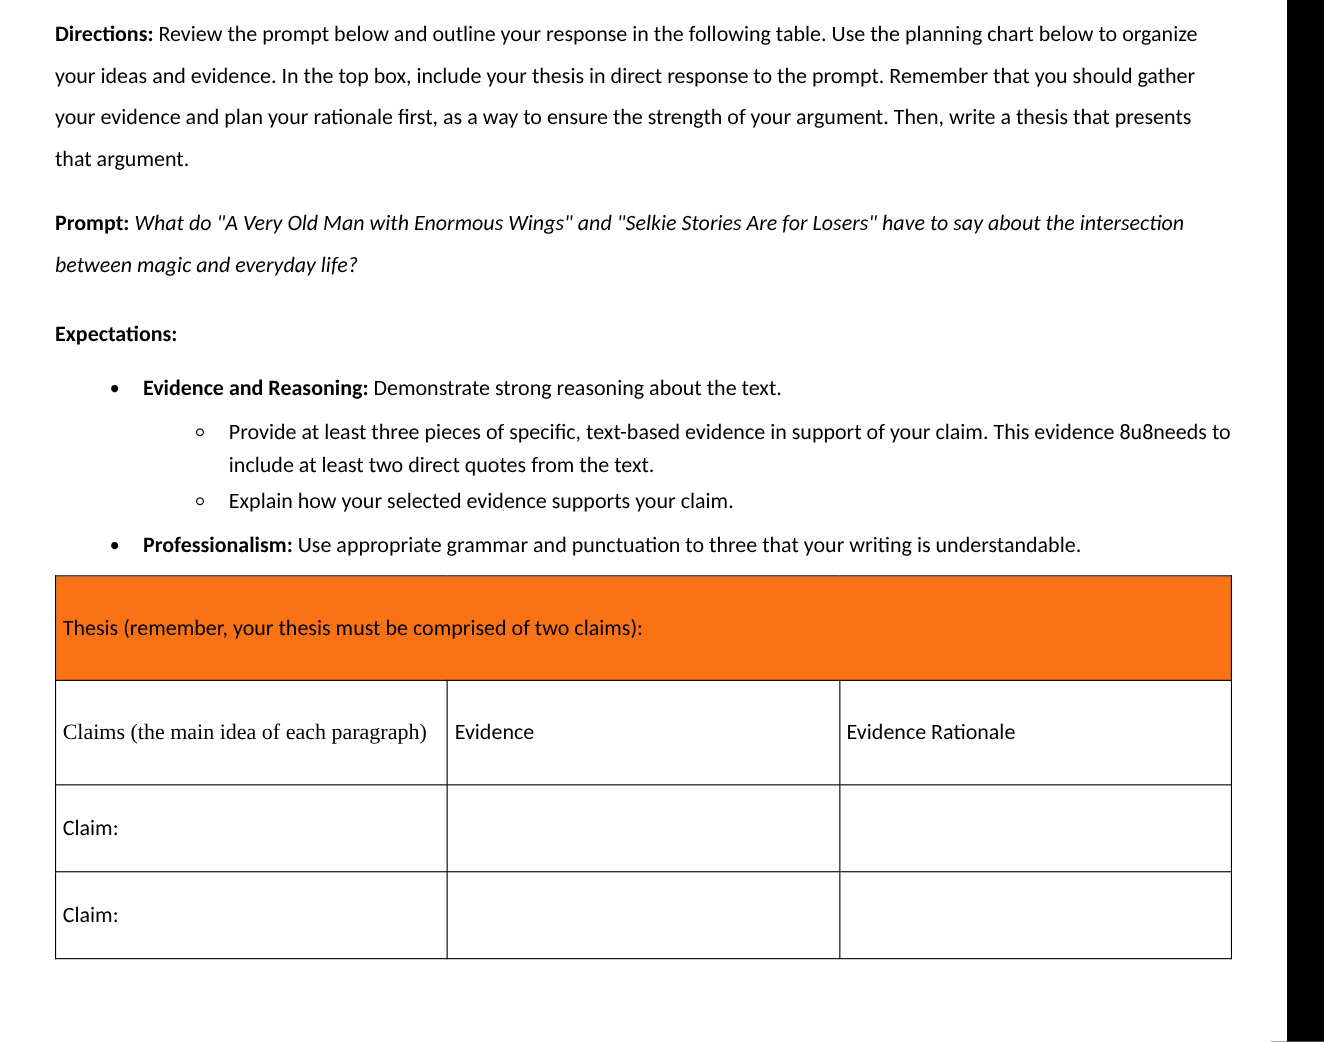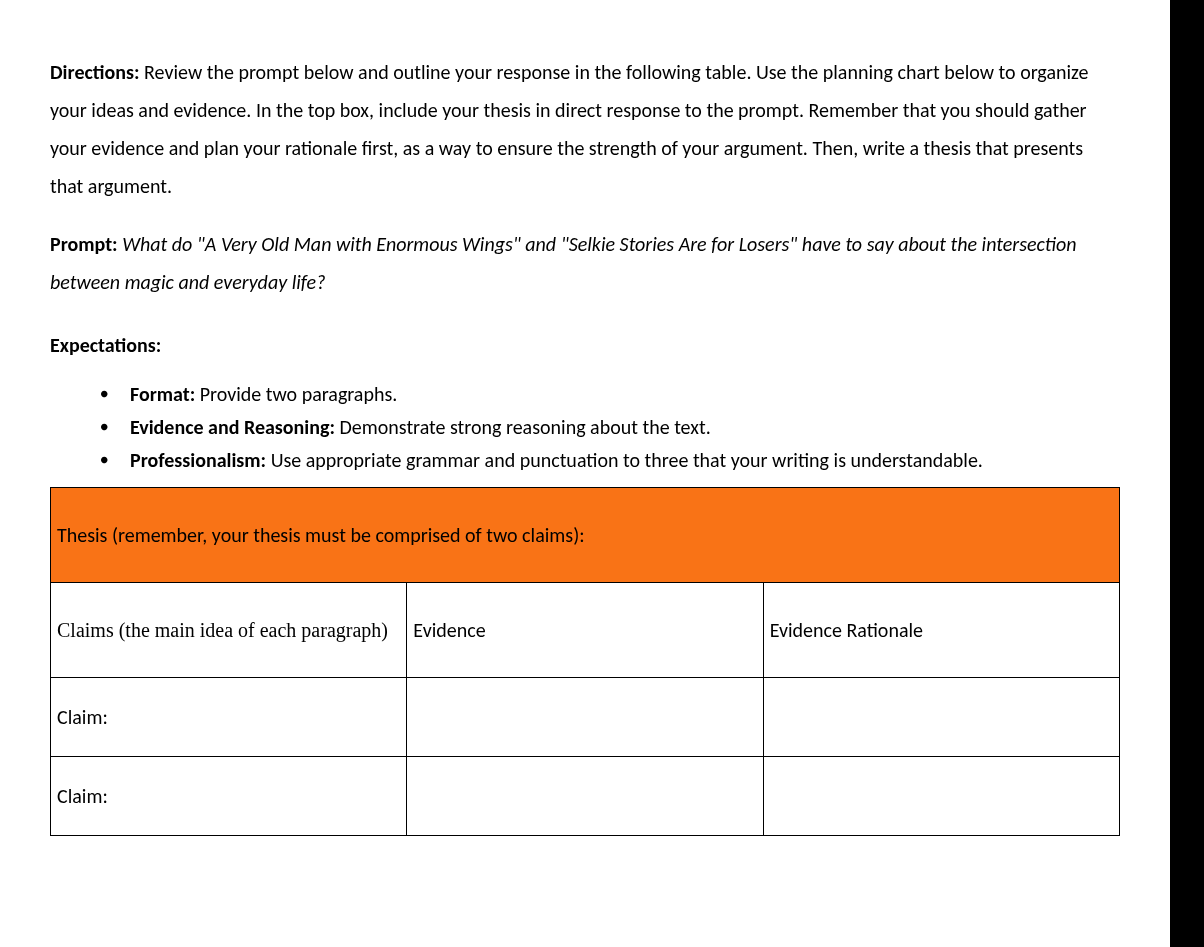--- a/index.html
+++ b/index.html
@@ -15,21 +15,20 @@
       line-height: 1.9;
     }
     .page {
       background: #fff;
       width: 1170px;
       min-height: 947px;
       padding: 12px 50px 30px 50px;
     }
     .directions-block {
       margin-bottom: 20px;
-      margin-top: 41px;
     }
     .directions-label {
       font-weight: bold;
     }
     .prompt-block {
       margin-bottom: 25px;
     }
     .prompt-label {
       font-weight: bold;
     }
@@ -123,24 +122,25 @@
   </div>
 
   <div class="prompt-block">
     <span class="prompt-label">Prompt:</span><span class="prompt-text"> What do "A Very Old Man with Enormous Wings" and "Selkie Stories Are for Losers" have to say about the intersection between magic and everyday life?</span>
   </div>
 
   <div class="expectations-label">Expectations:</div>
 
   <ul class="main-list">
     <li>
-      <span class="bullet-label">Format:</span><span> Provide two paragraphs.</span>
-    </li>
-    <li>
       <span class="bullet-label">Evidence and Reasoning:</span><span> Demonstrate strong reasoning about the text.</span>
+      <ul class="sub-list">
+        <li>Provide at least three pieces of specific, text-based evidence in support of your claim. This evidence 8u8needs to include at least two direct quotes from the text.</li>
+        <li>Explain how your selected evidence supports your claim.</li>
+      </ul>
     </li>
     <li>
       <span class="bullet-label">Professionalism:</span><span> Use appropriate grammar and punctuation to three that your writing is understandable.</span>
     </li>
   </ul>
 
   <table class="planning-table">
     <tbody>
         <tr class="thesis-row">
       <td colspan="3">Thesis (remember, your thesis must be comprised of two claims):</td>

